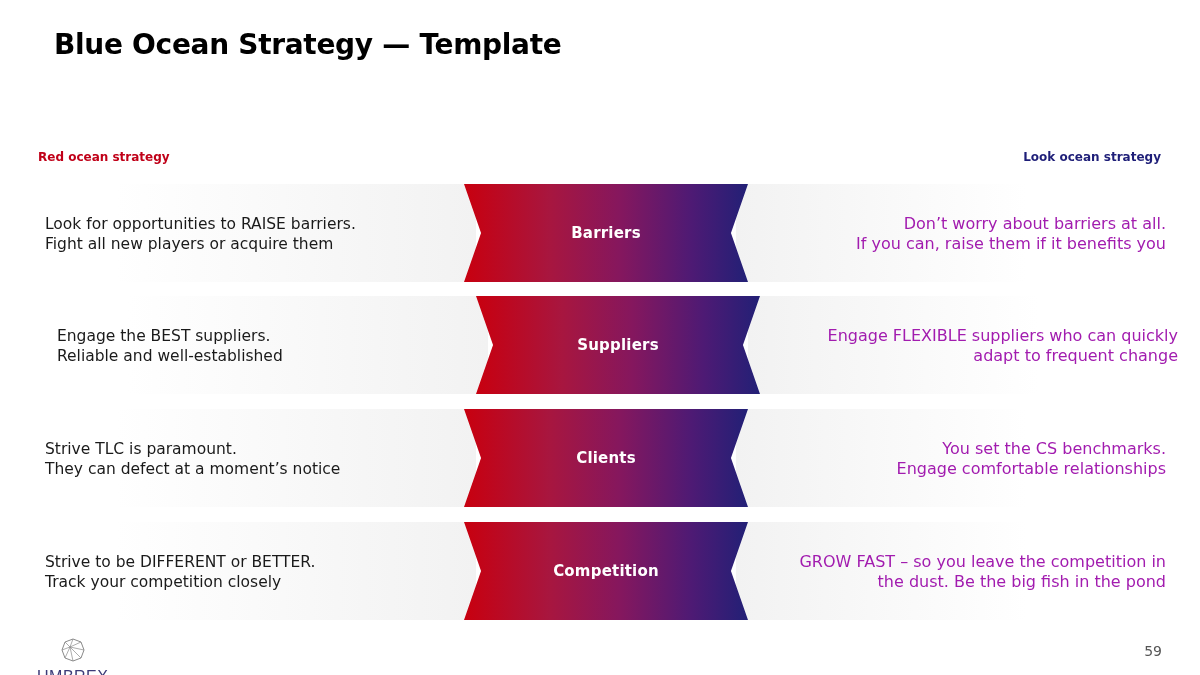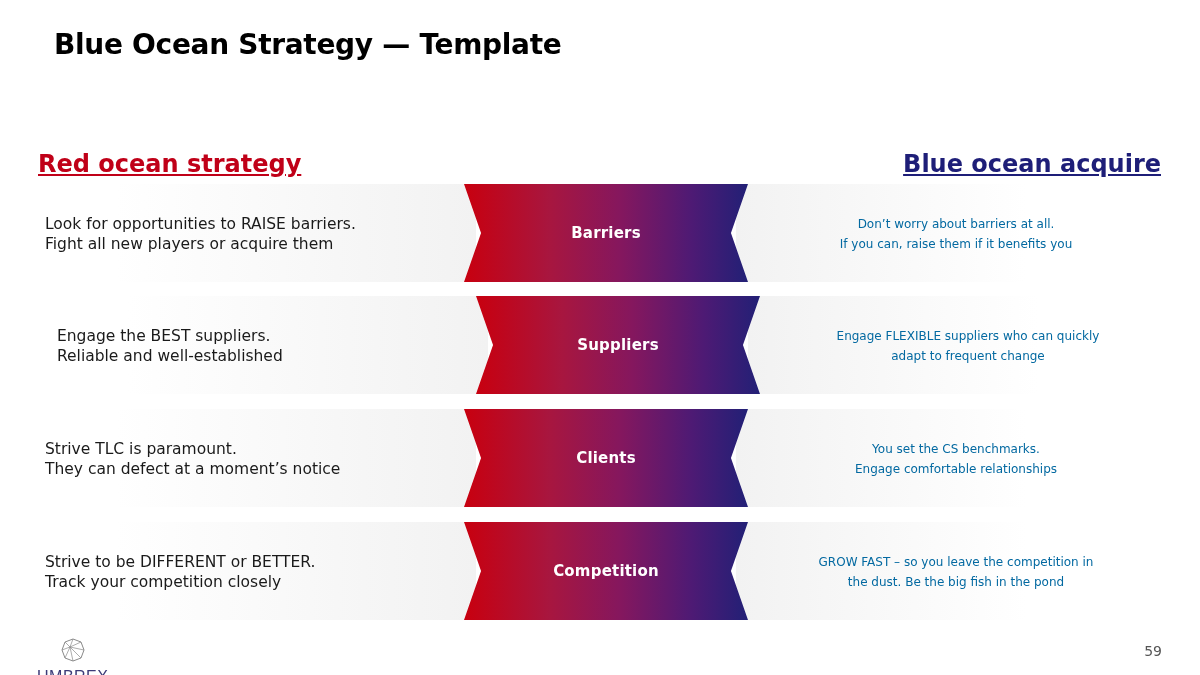--- a/index.html
+++ b/index.html
@@ -6,41 +6,41 @@
     body {
       width: 1200px; height: 675px; position: relative; overflow: hidden;
       font-family: "DejaVu Sans", "Liberation Sans", sans-serif;
     }
     .title {
       position: absolute; left: 38px; top: 12px;
       font-size: 28px; font-weight: bold; color: #000000; letter-spacing: -0.3px;
       margin: 16px;
     }
     .col-head {
-      position: absolute; top: 150px; font-size: 24px; font-weight: bold; text-decoration: underline;
+      position: absolute; top: 150px; font-size: 12px; font-weight: bold;
     }
     .col-head.red { left: 38px; color: #c00018; }
     .col-head.blue { right: 39px; color: #1e1e78; text-align: right; }
 
     .row { position: absolute; left: 6px; width: 1200px; height: 98px; }
     .band-left {
       position: absolute; left: 0; top: 0; width: 470px; height: 98px;
       background: linear-gradient(to right, #ffffff 0px, #ffffff 110px, #f2f2f2 470px);
     }
     .band-right {
       position: absolute; left: 730px; top: 0; width: 300px; height: 98px;
       background: linear-gradient(to right, #f2f2f2 0px, #ffffff 290px);
     }
     .text-left {
       position: absolute; left: 39px; top: 30px; width: 410px;
       font-size: 15.5px; line-height: 20px; color: #1a1a1a;
     }
     .text-right {
-      position: absolute; right: 40px; top: 30px; width: 420px; text-align: center;
-      font-size: 12px; line-height: 20px; color: #0369a1;
+      position: absolute; right: 40px; top: 30px; width: 420px; text-align: right;
+      font-size: 16px; line-height: 20px; color: #a21caf;
     }
     .chevron {
       position: absolute; left: 458px; top: 0; width: 284px; height: 98px;
       background: linear-gradient(to right, #c8000f 0%, #a8163f 30%, #85175e 55%, #4e1a74 80%, #222076 100%);
       clip-path: polygon(0 0, 100% 0, 94% 50%, 100% 100%, 0 100%, 6% 50%);
       display: flex; align-items: center; justify-content: center;
     }
     .chevron span {
       color: #ffffff; font-size: 15px; font-weight: bold; letter-spacing: 0.2px;
     }
@@ -51,21 +51,21 @@
     .page-num {
       position: absolute; right: 38px; top: 643px; font-size: 14px; color: #555555;
     }
   </style>
 </head>
 <body>
 
 <h1 class="title">Blue Ocean Strategy — Template</h1>
 
 <div class="col-head red">Red ocean strategy</div>
-<div class="col-head blue">Blue ocean acquire</div>
+<div class="col-head blue">Look ocean strategy</div>
 
 <div class="row" style="top:184px;">
   <div class="band-left"></div>
   <div class="band-right"></div>
   <div class="text-left">
     <div>Look for opportunities to RAISE barriers.</div>
     <div>Fight all new players or acquire them</div>
   </div>
   <div class="chevron">
     <span>Barriers</span>

